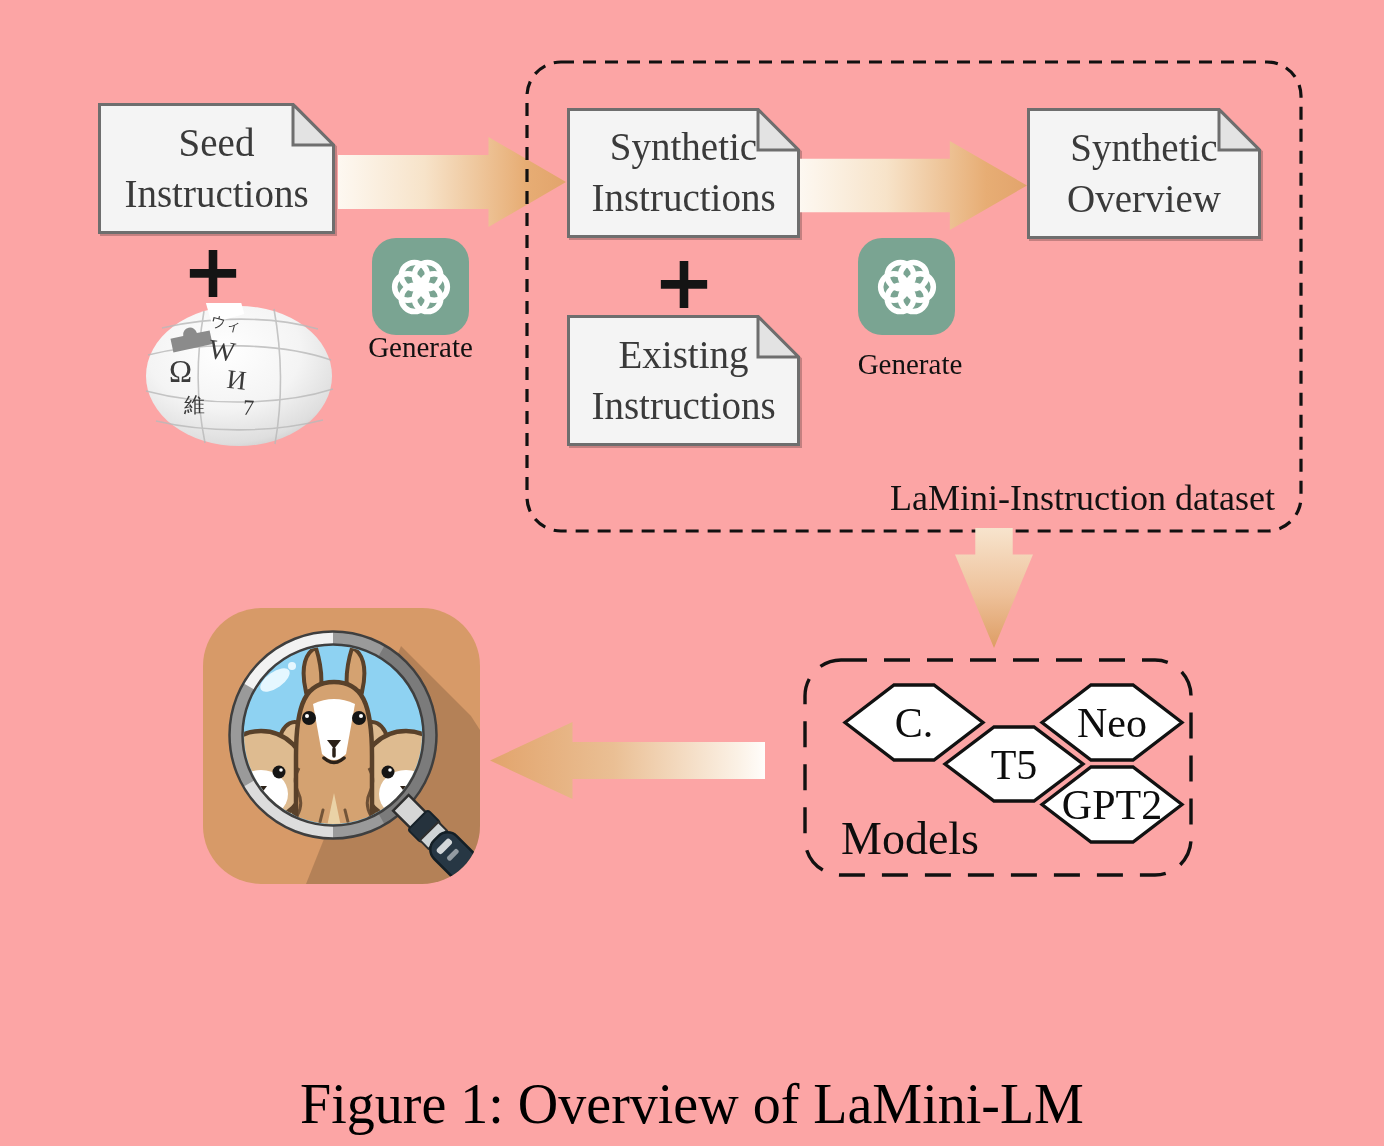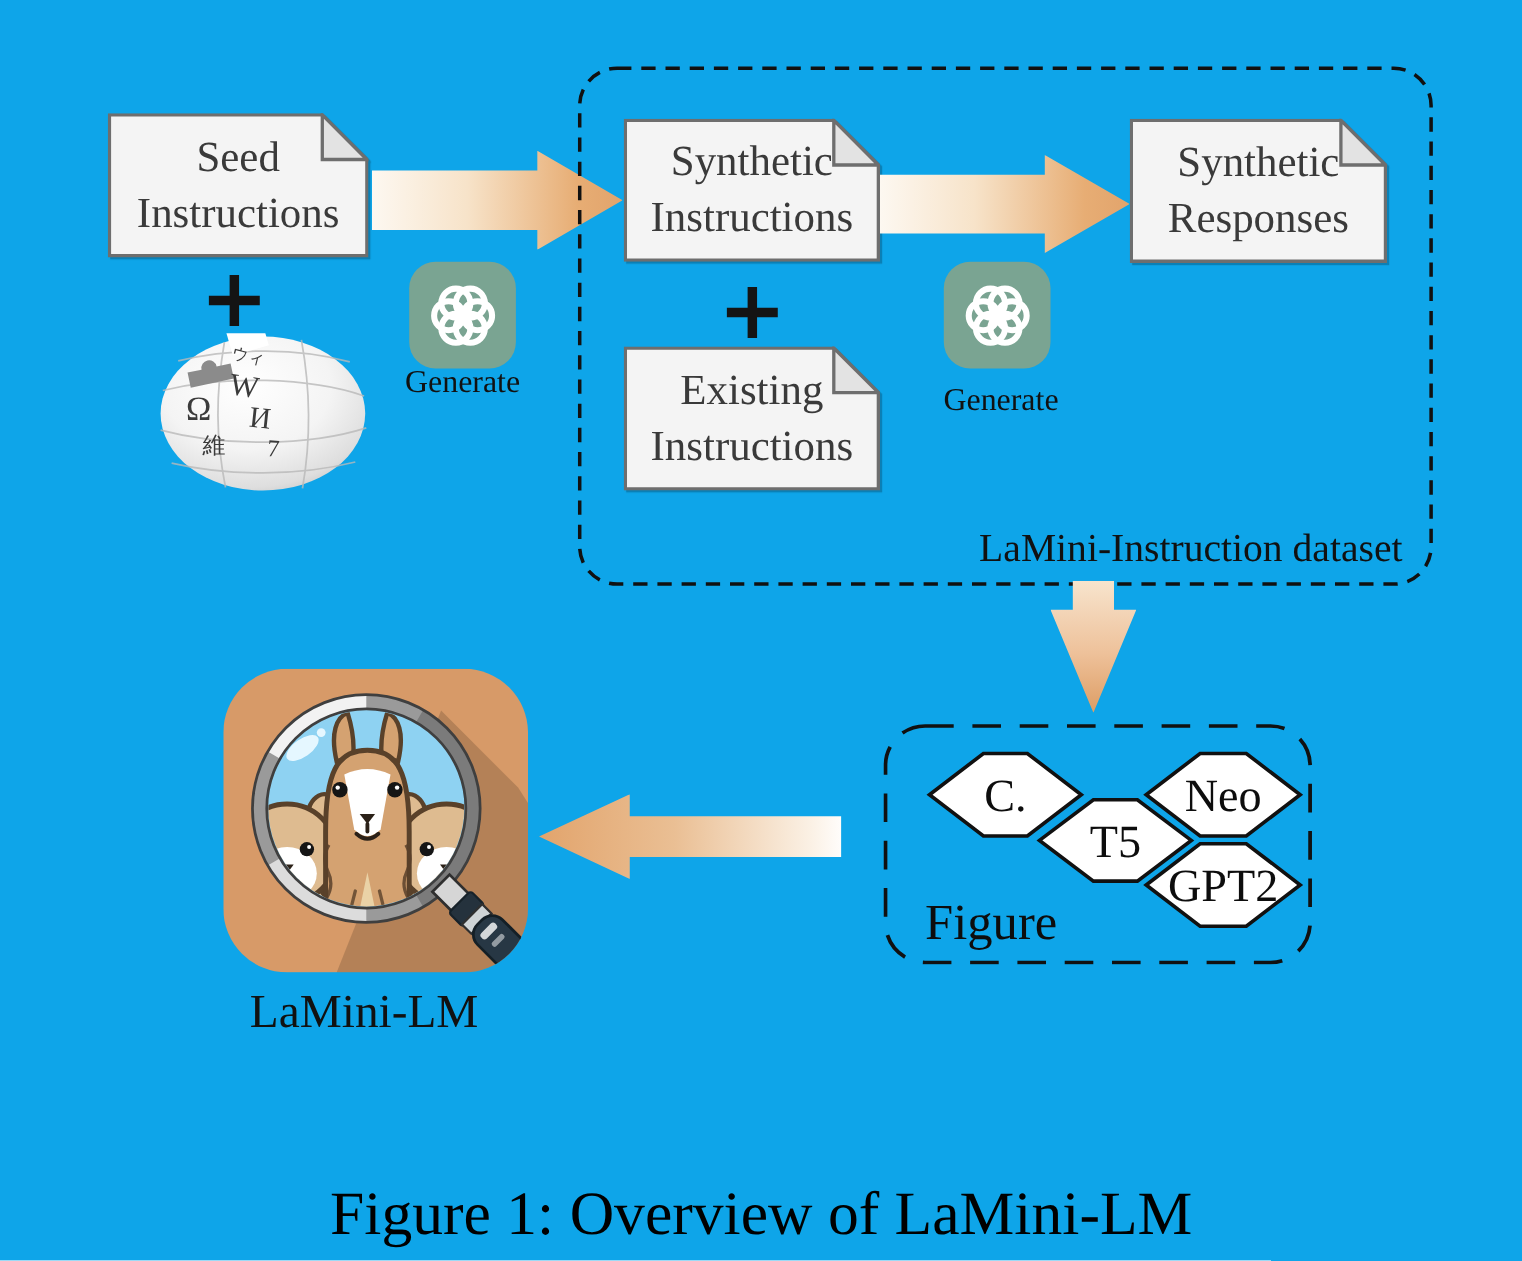--- a/index.html
+++ b/index.html
@@ -1,17 +1,17 @@
 <!DOCTYPE html>
 <html><head>
 <meta charset="utf-8">
 <style>
   html,body{margin:0;padding:0;background:#ffffff;}
   #canvas{
-    position:relative;width:1384px;height:1146px;background:#0ea5e9;
+    position:relative;width:1384px;height:1146px;background:#fca5a5;
     font-family:"Liberation Serif",serif;color:#1a1a1a;overflow:hidden;
   }
   .abs{position:absolute;}
   
   .doc-box{position:absolute;}
   .doc-box svg{position:absolute;inset:0;filter:drop-shadow(2px 2px 0 rgba(0,0,0,0.22));}
   .doc-label{
     position:absolute;inset:0;display:flex;flex-direction:column;align-items:center;
     justify-content:center;font-size:39px;line-height:1.3;color:#3a3a3a;text-align:center;
   }
@@ -158,21 +158,21 @@
   </div>
   <div class="txt-label gen-label" style="left:824px;top:348px;width:172px;">Generate</div>
 
   <div class="doc-box" style="left:1027px;top:108px;width:234px;height:131px;">
     <svg viewBox="0 0 234 131">
       <polygon points="1.5,1.5 192,1.5 232.5,42 232.5,129.5 1.5,129.5" fill="#f4f4f4" stroke="#6e6e6e" stroke-width="3"></polygon>
       <polygon points="192,1.5 192,42 232.5,42" fill="#e3e3e3" stroke="#6e6e6e" stroke-width="3"></polygon>
     </svg>
     <div class="doc-label">
       <span>Synthetic</span>
-      <span>Responses</span>
+      <span>Overview</span>
     </div>
   </div>
 
   <div class="txt-label dataset-label" style="left:700px;top:477px;width:575px;">LaMini-Instruction dataset</div>
 
   <div class="arrow arrow-down" style="left:955px;top:528px;width:78px;height:120px;"></div>
 
   <svg class="abs" style="left:803px;top:658px;" width="390" height="219" viewBox="0 0 390 219">
     <rect x="2" y="2" width="386" height="215" rx="36" fill="none" stroke="#111111" stroke-width="3.4" stroke-dasharray="26 17"></rect>
     <g fill="#ffffff" stroke="#111111" stroke-width="3.3">
@@ -181,21 +181,21 @@
       <polygon points="142,106 191,69 231,69 280,106 231,143 191,143"></polygon>
       <polygon points="239,146.5 288,109 330,109 379,146.5 330,184 288,184"></polygon>
     </g>
     <g fill="#0d0d0d" font-size="42" text-anchor="middle">
       <text x="111" y="79">C.</text>
       <text x="309" y="79">Neo</text>
       <text x="211" y="121">T5</text>
       <text x="309" y="161">GPT2</text>
     </g>
   </svg>
-  <div class="txt-label models-label" style="left:841px;top:812px;width:200px;text-align:left;">Figure</div>
+  <div class="txt-label models-label" style="left:841px;top:812px;width:200px;text-align:left;">Models</div>
 
   <svg class="abs" style="left:203px;top:608px;" width="277" height="276" viewBox="0 0 277 276">
     <defs>
       <clipPath id="iconClip">
           <rect x="0" y="0" width="277" height="276" rx="58"></rect>
         </clipPath>
       <clipPath id="lensClip">
           <circle cx="130" cy="127" r="89"></circle>
         </clipPath>
     </defs>
@@ -272,19 +272,18 @@
       <g transform="translate(130,127) rotate(45)">
         <rect x="96" y="-11" width="26" height="22" fill="#d6d6d6" stroke="#2f2f2f" stroke-width="2.5"></rect>
         <rect x="120" y="-14" width="18" height="28" rx="3" fill="#25323d" stroke="#17222a" stroke-width="2"></rect>
         <rect x="136" y="-13" width="12" height="26" fill="#cfd4d6" stroke="#2f2f2f" stroke-width="2"></rect>
         <rect x="146" y="-16" width="95" height="32" rx="13" fill="#273744" stroke="#141f26" stroke-width="2.5"></rect>
         <rect x="154" y="-9" width="7" height="18" rx="3" fill="#ffffff" opacity="0.8"></rect>
         <rect x="167" y="-7" width="5" height="14" rx="2" fill="#ffffff" opacity="0.5"></rect>
       </g>
     </g>
   </svg>
-  <div class="txt-label side-label" style="left:211px;top:896px;width:240px;">LaMini-LM</div>
 
   <div class="arrow arrow-left" style="left:490px;top:722px;width:275px;height:77px;"></div>
 
   <div class="caption">Figure 1: Overview of LaMini-LM</div>
 
 </div>
 
 </body></html>

